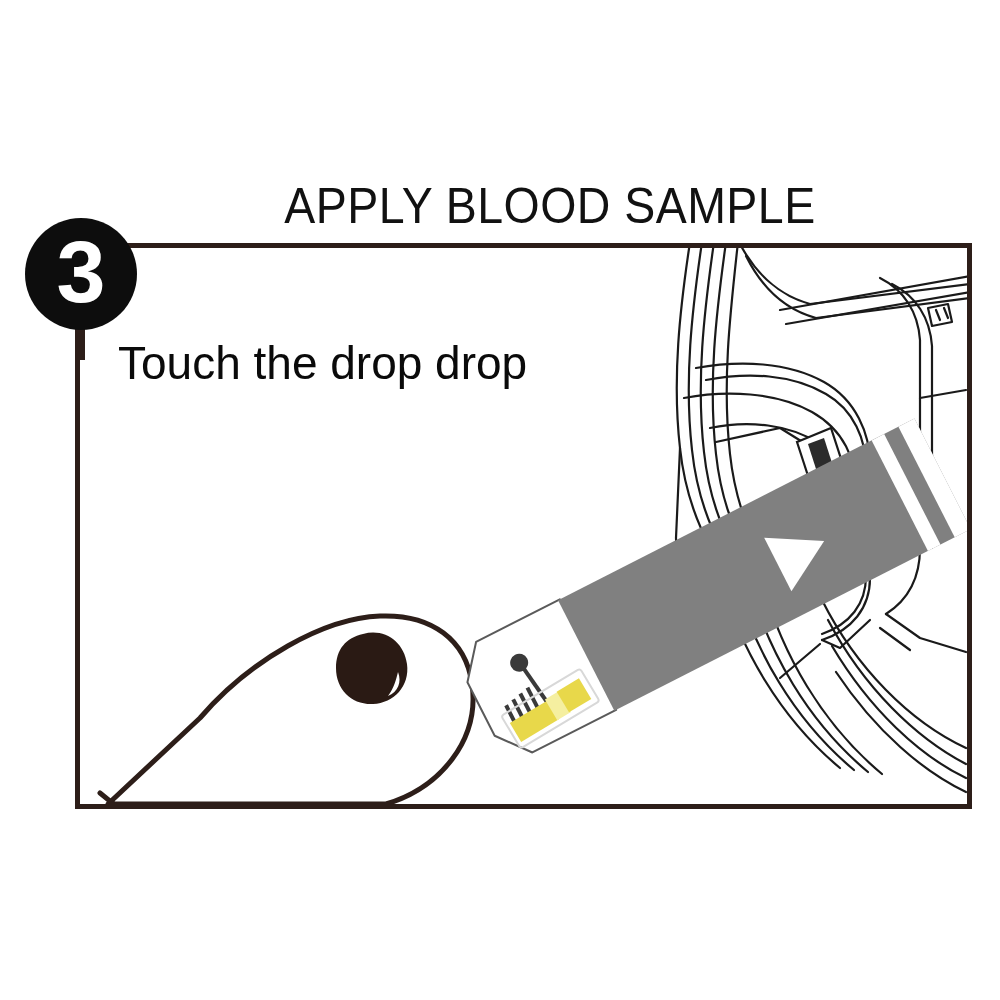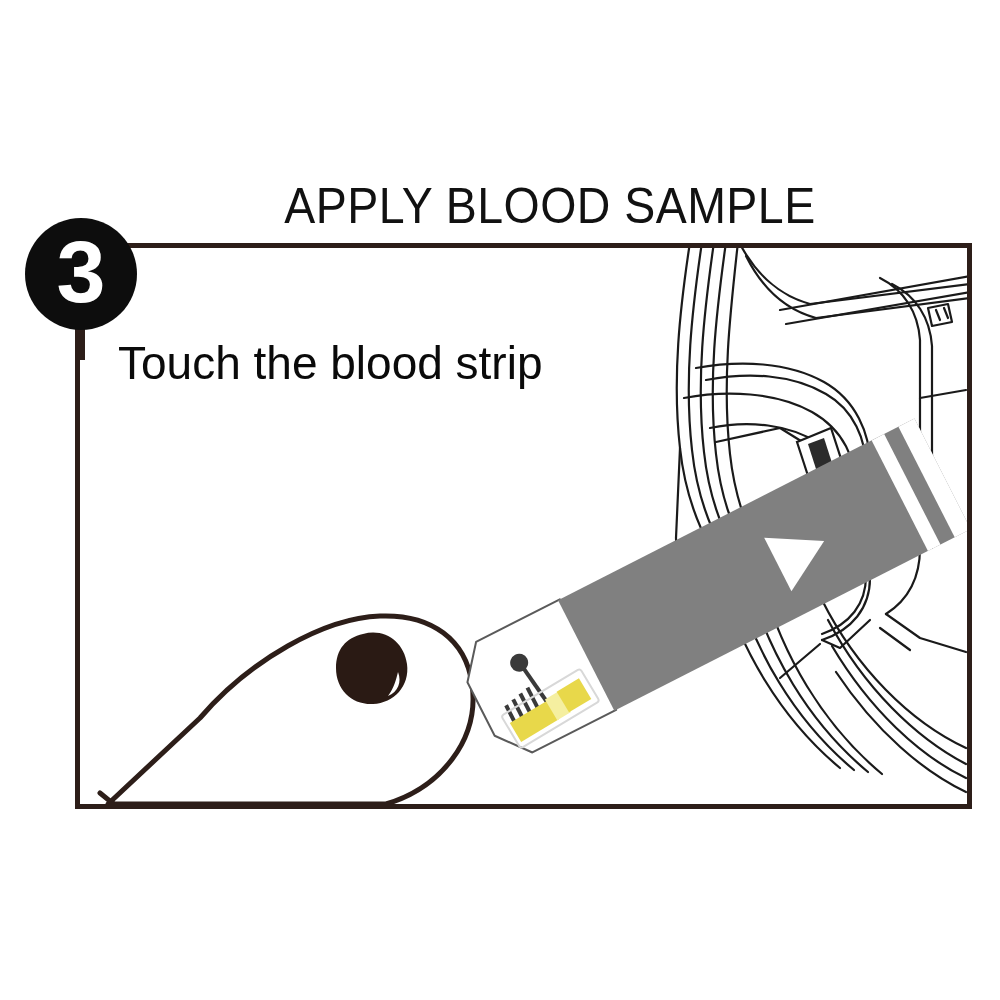--- a/index.html
+++ b/index.html
@@ -245,20 +245,20 @@
             <rect x="76" y="82" width="26" height="24" fill="#e8d84a" transform="rotate(-4 89 94)"></rect>
 
             <rect x="16" y="76" width="92" height="38" fill="none" stroke="#d8d8d8" stroke-width="2" rx="3" transform="rotate(-4 62 95)"></rect>
           </g>
         </g>
       </svg>
     </div>
   </div>
 
   <div class="instruction">
-    <span class="line1">Touch the blood strip</span>
+    <span class="line1">Touch the drop drop</span>
   </div>
 
   <div class="step-badge">
     <div class="step-badge-num">3</div>
   </div>
 
 </div>
 
 </body></html>

